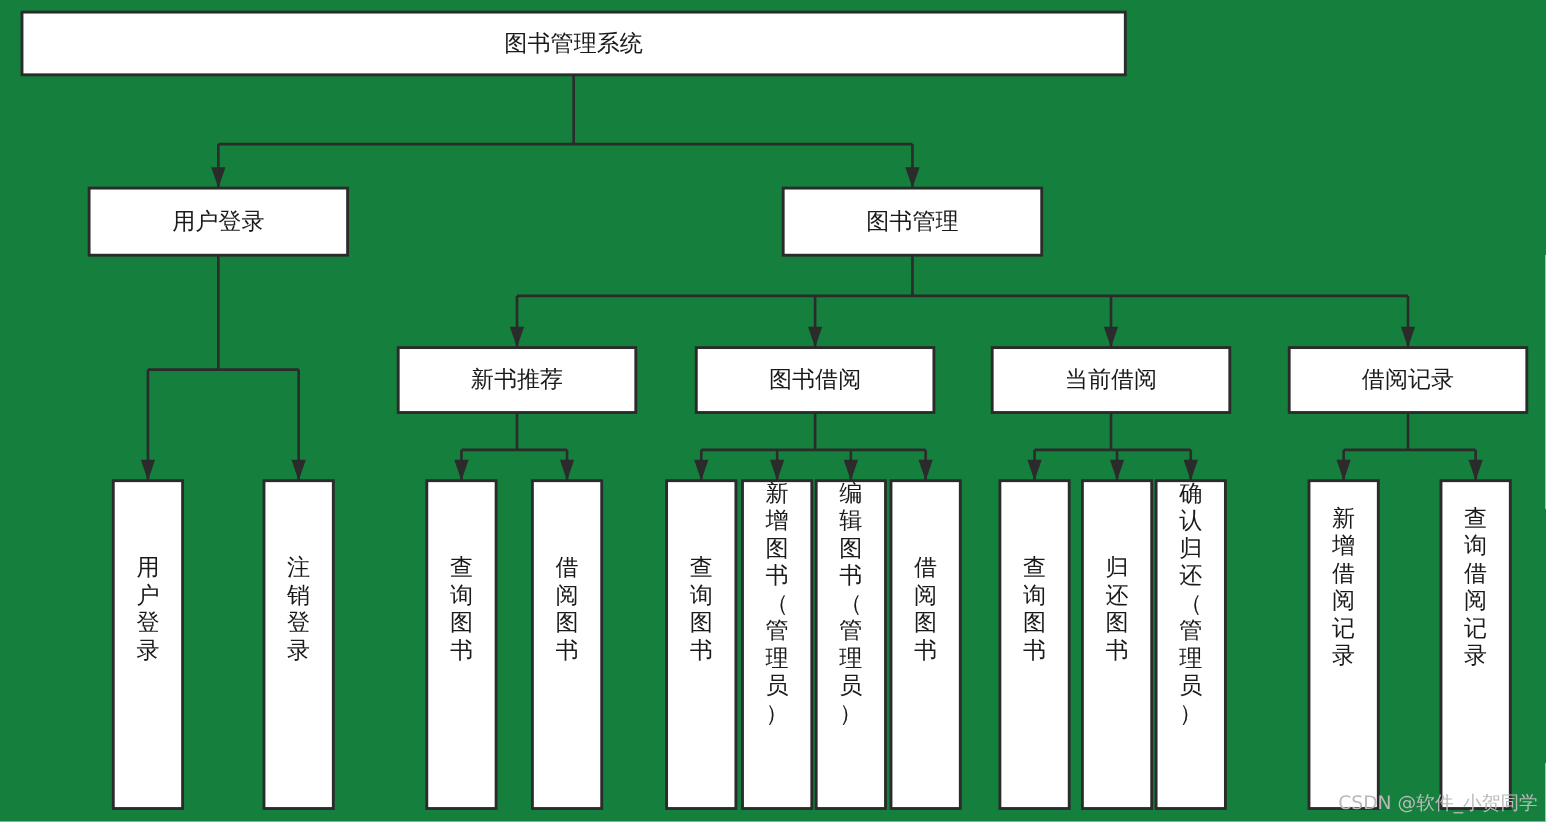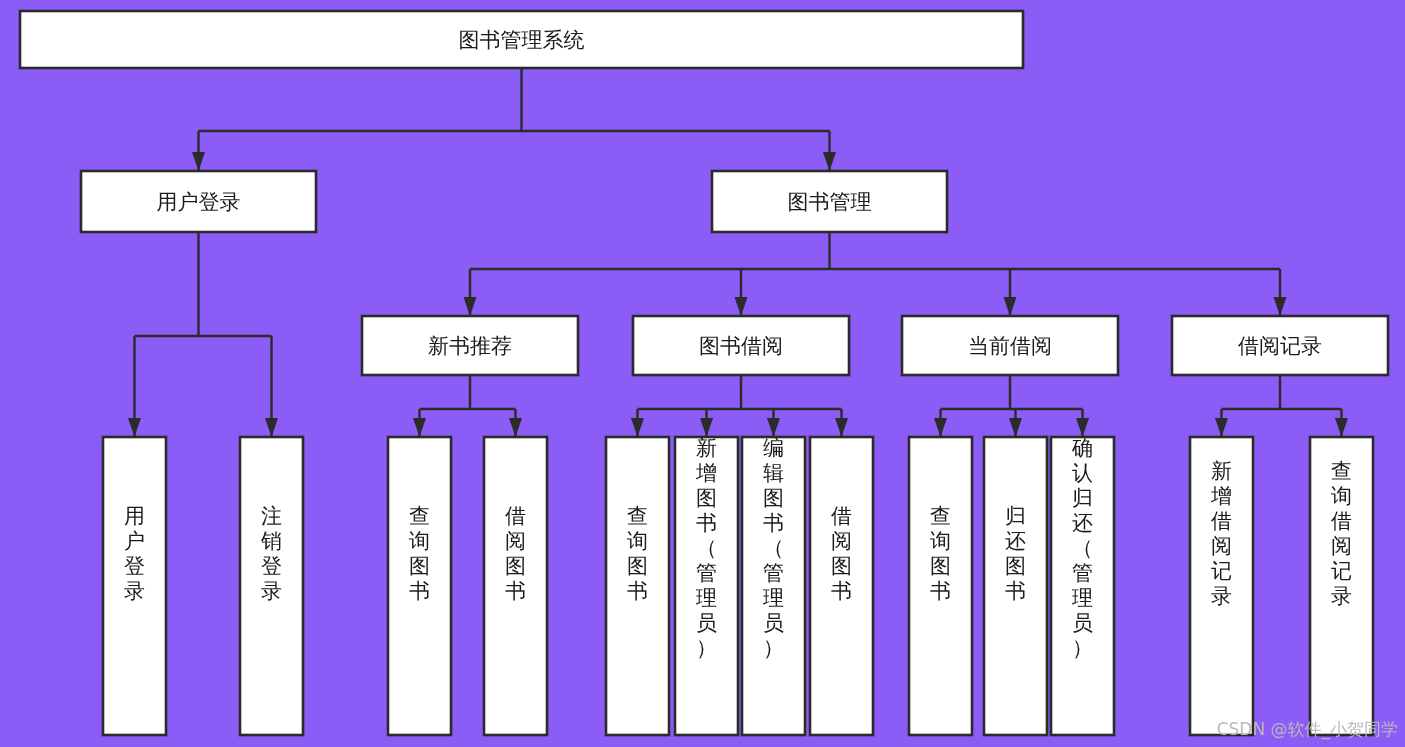--- a/index.html
+++ b/index.html
@@ -11,21 +11,21 @@
   body {
     width: 1405px;
     height: 747px;
     overflow: hidden;
     font-family: "DejaVu Sans", "Liberation Sans", sans-serif;
   }
   #diagram-root {
     position: relative;
     width: 1405px;
     height: 747px;
-    background: #8b5cf6;
+    background: #15803d;
   }
   svg.diagram-canvas {
     position: absolute;
     left: 0;
     top: 0;
     width: 1405px;
     height: 747px;
     display: block;
   }
   .node-box {

